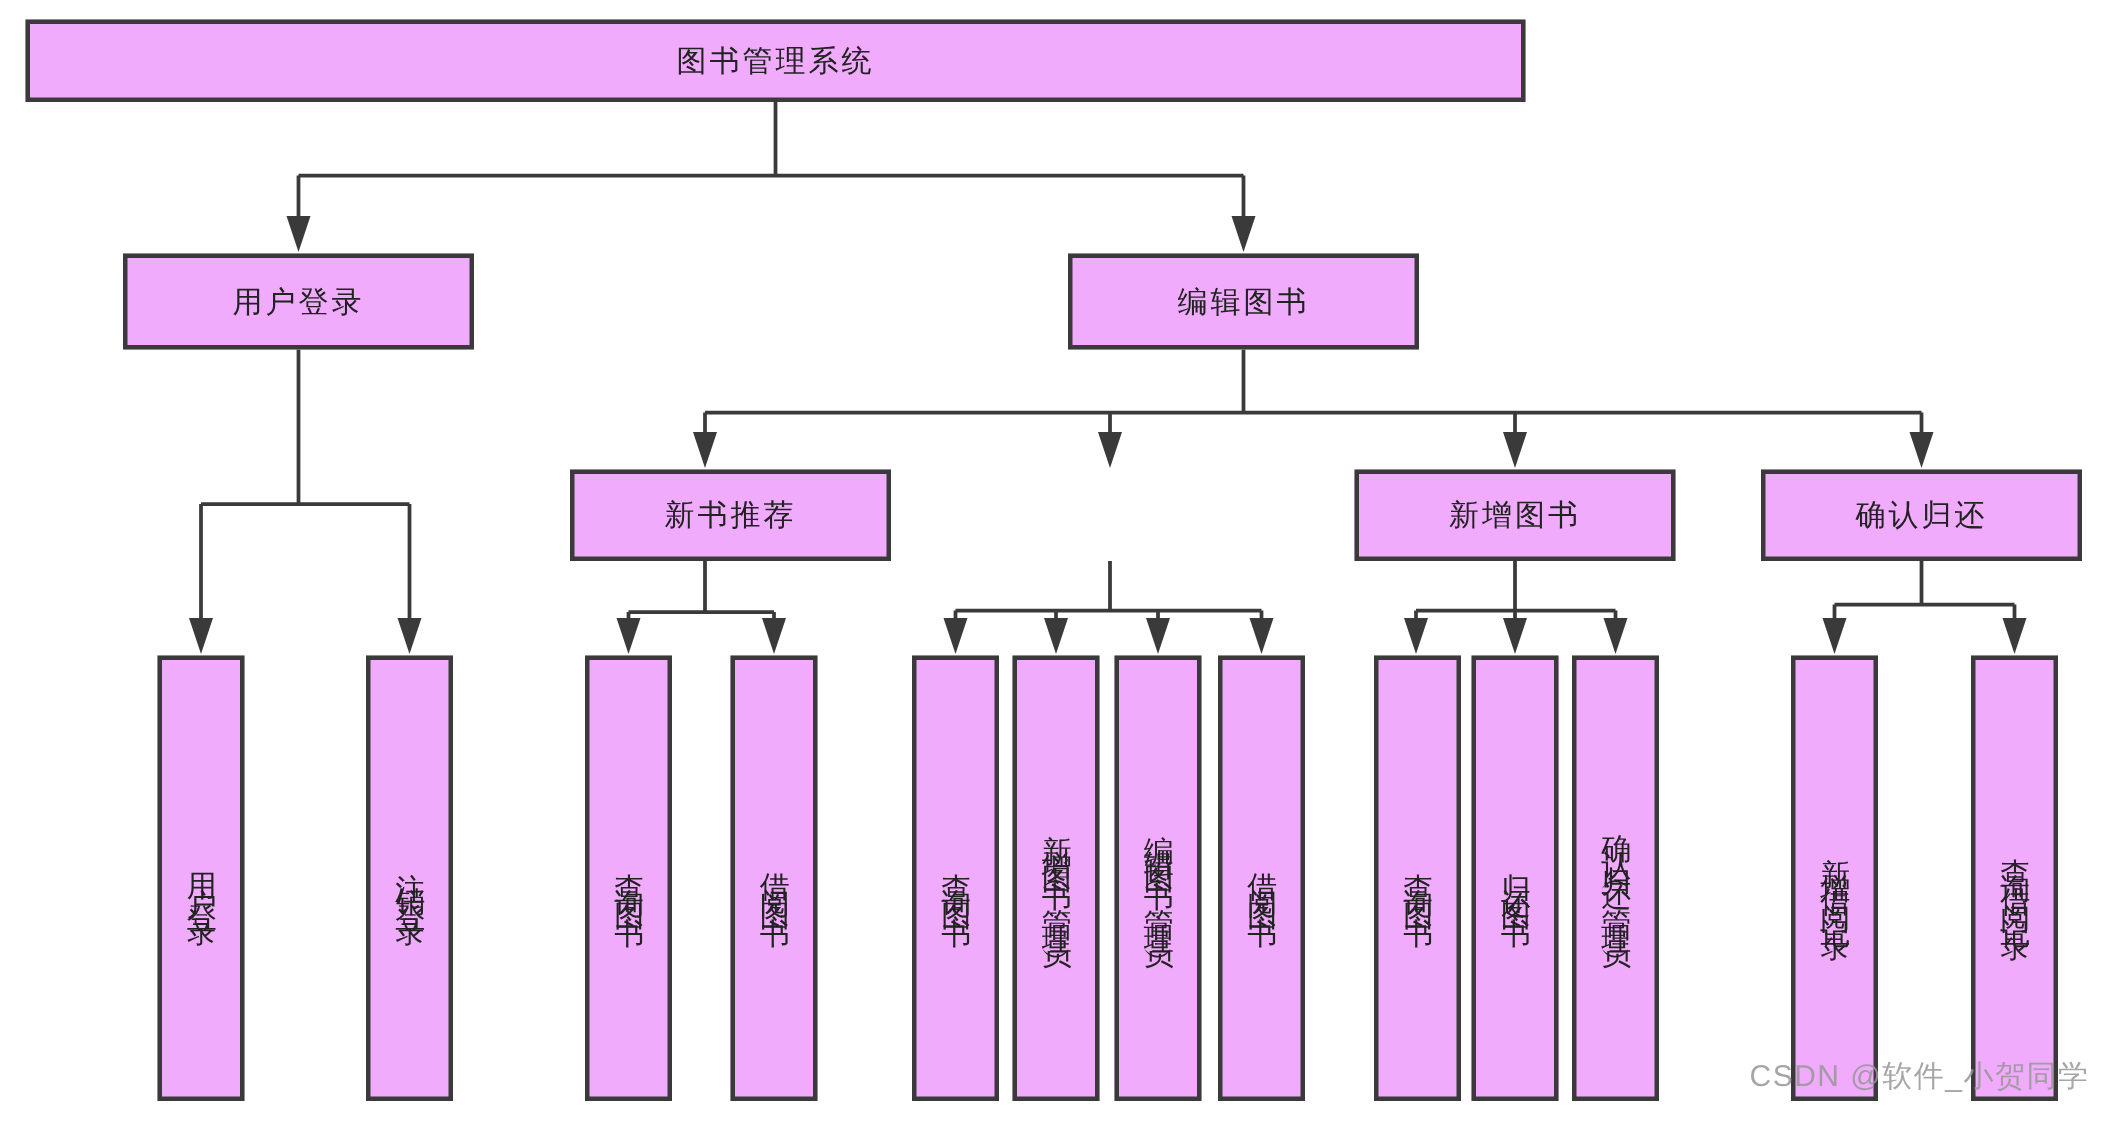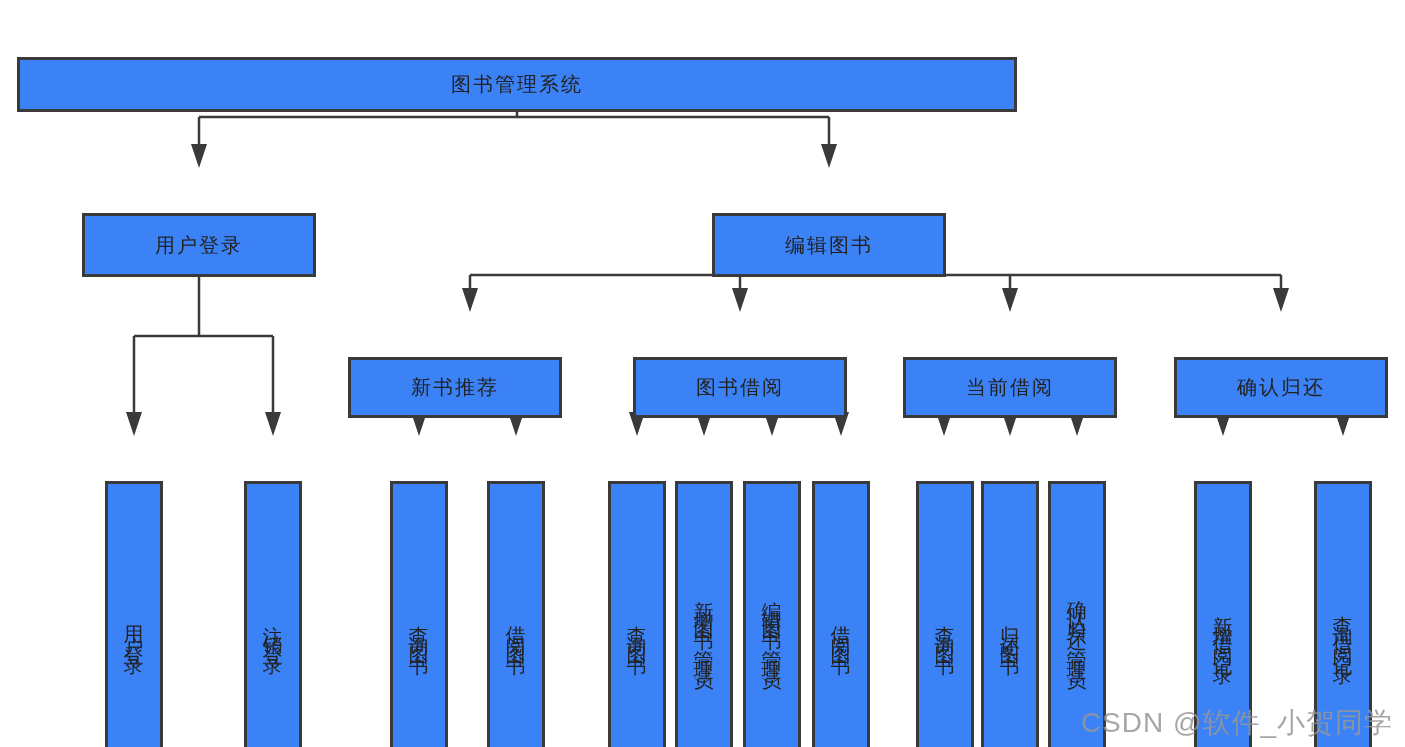--- a/index.html
+++ b/index.html
@@ -2,37 +2,36 @@
 <html><head>
 <meta charset="utf-8">
 <style>
   html,body{margin:0;padding:0;background:#ffffff;}
   #stage{
     position:relative;width:1405px;height:747px;background:#ffffff;overflow:hidden;
     font-family:"Liberation Sans","DejaVu Sans",sans-serif;color:#222222;
   }
   #wires{position:absolute;left:0;top:0;z-index:1;}
   .box{
-    position:absolute;box-sizing:border-box;background:#3b82f6;
+    position:absolute;box-sizing:border-box;background:#f0abfc;
     border:3px solid #3a3a3a;display:flex;align-items:center;justify-content:center;
     z-index:2;
-    margin-top:44px;
   }
   .hlabel{font-size:20px;letter-spacing:2px;color:#222222;white-space:nowrap;}
   .root{left:17px;top:13px;width:1000px;height:55px;}
   .lvl2{top:169px;width:234px;height:64px;}
   .lvl3{top:313px;width:214px;height:61px;}
   .leaf{top:437px;width:58px;height:297px;}
   .vlabel{
     writing-mode:vertical-rl;text-orientation:mixed;
     font-size:20px;letter-spacing:10px;color:#222222;line-height:1;
   }
   #watermark{
-    position:absolute;right:12px;bottom:5px;z-index:3;
-    font-size:28px;color:rgba(150,150,150,0.85);letter-spacing:1px;white-space:nowrap;
+    position:absolute;right:12px;bottom:16px;z-index:3;
+    font-size:20px;color:rgba(150,150,150,0.85);letter-spacing:1px;white-space:nowrap;
   }
 </style>
 </head>
 <body>
 
 <div id="stage">
 
   <svg id="wires" width="1405" height="747" viewBox="0 0 1405 747">
     <g stroke="#3a3a3a" stroke-width="2.5" fill="none">
 
@@ -77,28 +76,25 @@
     <span class="hlabel">图书管理系统</span>
   </div>
 
   <div class="box lvl2" style="left:82px">
     <span class="hlabel">用户登录</span>
   </div>
   <div class="box lvl2" style="left:712px">
     <span class="hlabel">编辑图书</span>
   </div>
 
-  <div class="box lvl3" style="left:348px">
+  <div class="box lvl3" style="left:380px">
     <span class="hlabel">新书推荐</span>
   </div>
-  <div class="box lvl3" style="left:633px">
-    <span class="hlabel">图书借阅</span>
-  </div>
   <div class="box lvl3" style="left:903px">
-    <span class="hlabel">当前借阅</span>
+    <span class="hlabel">新增图书</span>
   </div>
   <div class="box lvl3" style="left:1174px">
     <span class="hlabel">确认归还</span>
   </div>
 
   <div class="box leaf" style="left:105px">
     <span class="vlabel">用户登录</span>
   </div>
   <div class="box leaf" style="left:244px">
     <span class="vlabel">注销登录</span>

